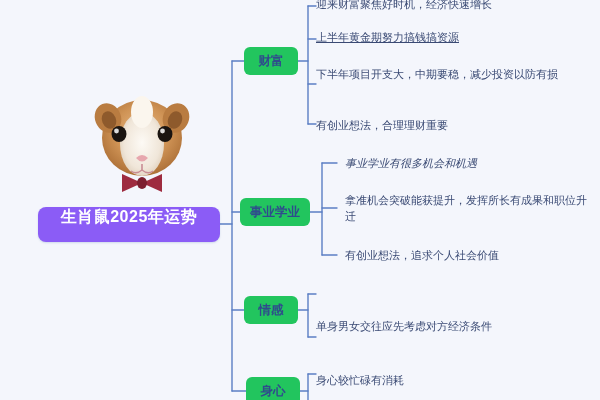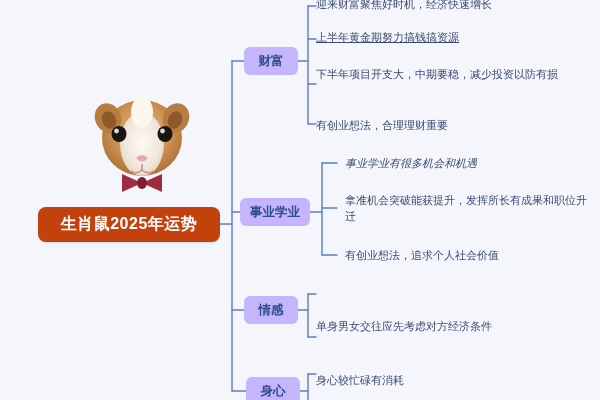--- a/index.html
+++ b/index.html
@@ -14,33 +14,33 @@
   
   #wires{position:absolute;left:0;top:0;width:600px;height:400px;}
 
   
   .mascot{position:absolute;left:86px;top:84px;width:112px;height:112px;}
   .mascot svg{display:block;width:112px;height:112px;}
 
   
   .root-node{
     position:absolute;left:38px;top:207px;width:182px;height:35px;
-    background:#c2410c;border-radius:8px;
-    display:flex;align-items:center;justify-content:center;
+    background:#8b5cf6;border-radius:8px;
+    display:flex;align-items:flex-start;justify-content:center;
     box-shadow:0 1px 2px rgba(40,90,160,.18);
   }
   .root-node .lbl{
     color:#ffffff;font-size:16px;font-weight:700;letter-spacing:.5px;
     white-space:nowrap;
   }
 
   
   .branch-node{
     position:absolute;height:28px;
-    background:#c4b5fd;border-radius:6px;
+    background:#22c55e;border-radius:6px;
     display:flex;align-items:center;justify-content:center;
     padding:0 12px;box-sizing:border-box;
   }
   .branch-node .lbl{
     color:#2f4c8c;font-size:12.5px;font-weight:700;white-space:nowrap;
   }
   #b-wealth{left:244px;top:47px;width:54px;}
   #b-career{left:240px;top:198px;width:70px;}
   #b-emotion{left:244px;top:296px;width:54px;}
   #b-body  {left:246px;top:377px;width:54px;}

